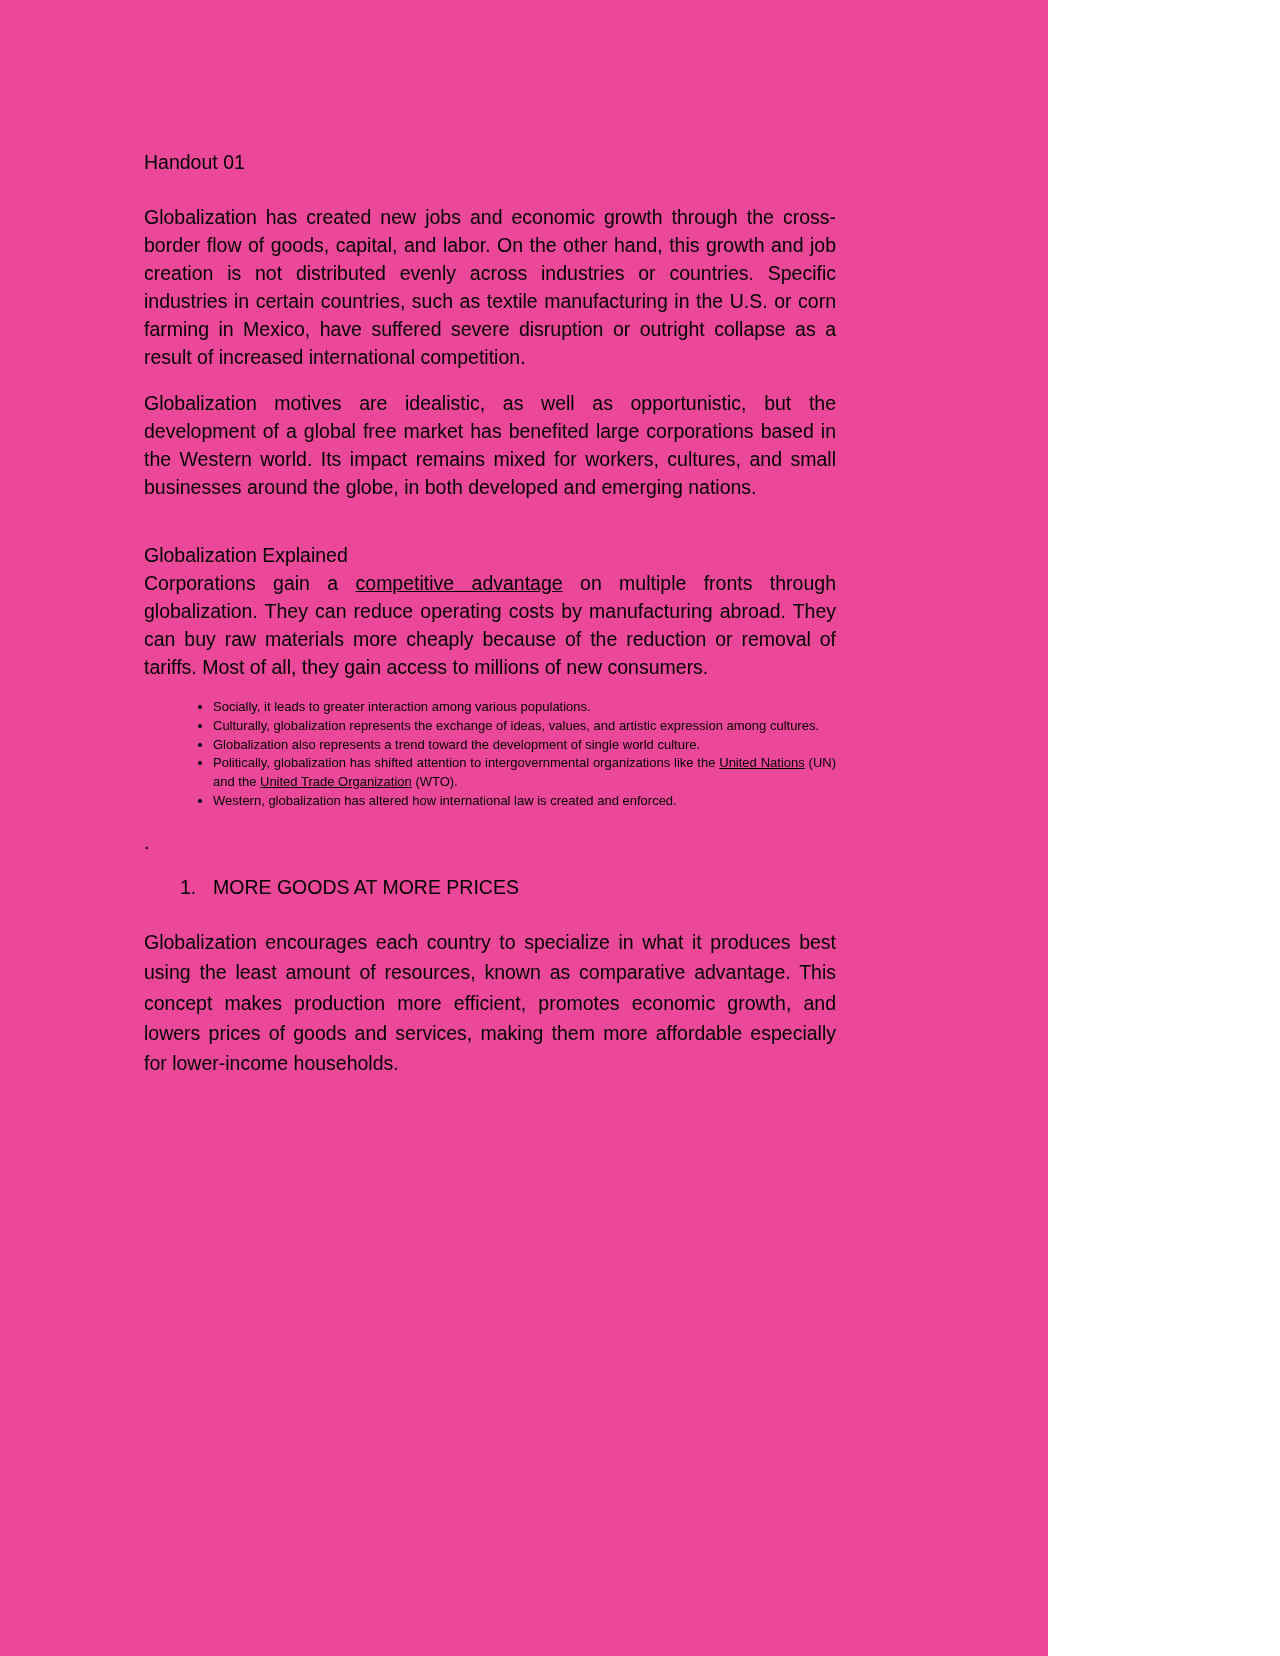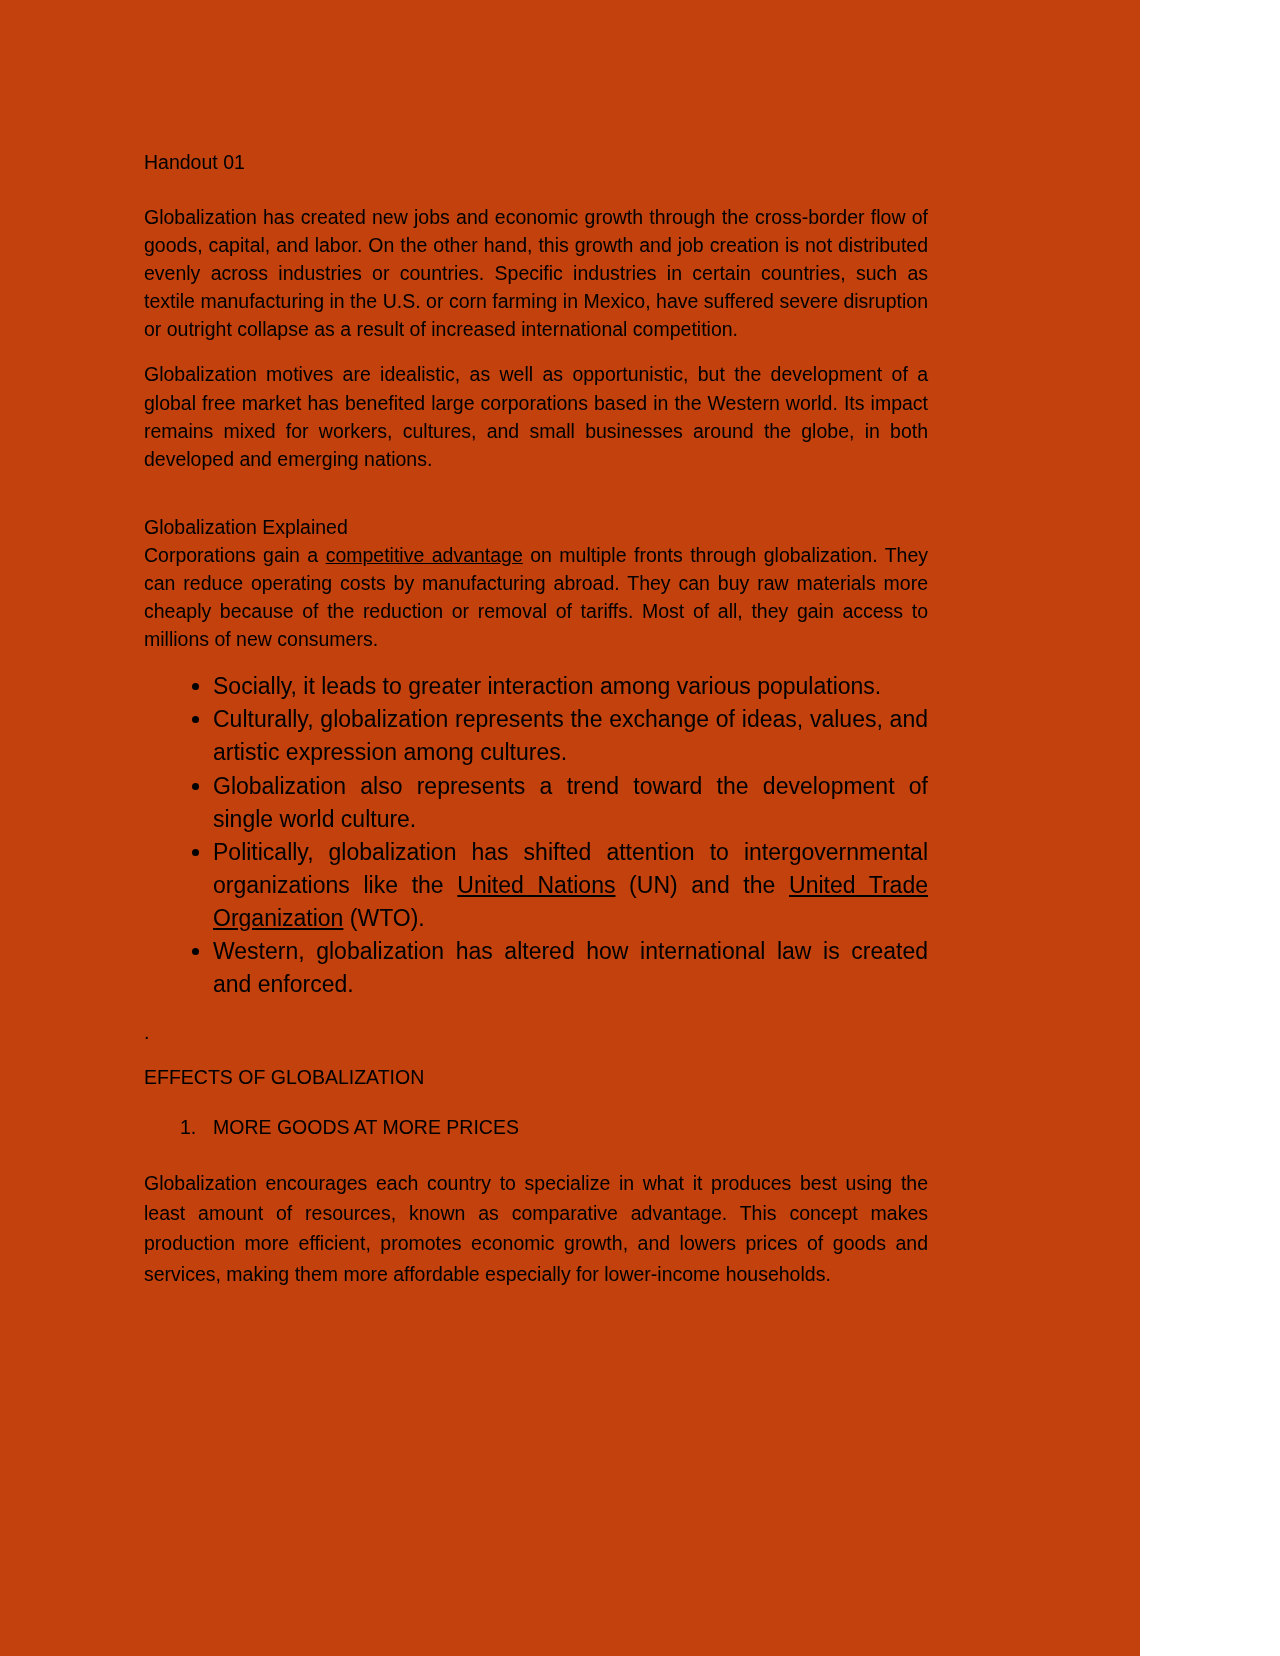--- a/index.html
+++ b/index.html
@@ -9,24 +9,24 @@
   }
   body {
     width: 1280px;
     height: 1656px;
     font-family: "Liberation Sans", sans-serif;
     color: #000000;
     overflow: hidden;
   }
   .page {
     box-sizing: border-box;
-    width: 1140px;
+    width: 1048px;
     height: 1656px;
     padding: 148px 212px 60px 144px;
-    background: #c2410c;
+    background: #ec4899;
   }
   .doc-header p {
     margin: 0;
     font-size: 19.5px;
     line-height: 1.44;
     text-align: left;
   }
   .doc-header {
     margin-bottom: 27px;
   }
@@ -39,21 +39,21 @@
   p.no-space {
     margin-bottom: 0;
     margin-top: 40px;
   }
   p.loose {
     line-height: 1.56;
   }
   ul.doc-bullets {
     margin: 0 0 17px 0;
     padding-left: 69px;
-    font-size: 23px;
+    font-size: 13px;
     line-height: 1.44;
   }
   ul.doc-bullets li {
     text-align: justify;
     padding-left: 0;
   }
   .u {
     text-decoration: underline;
   }
   .stray {
@@ -98,21 +98,20 @@
   <ul class="doc-bullets">
     <li>Socially, it leads to greater interaction among various populations.</li>
     <li>Culturally, globalization represents the exchange of ideas, values, and artistic expression among cultures.</li>
     <li>Globalization also represents a trend toward the development of single world culture.</li>
     <li><span>Politically, globalization has shifted attention to intergovernmental organizations like the </span><span class="u">United Nations</span><span> (UN) and the </span><span class="u">United Trade Organization</span><span> (WTO).</span></li>
     <li>Western, globalization has altered how international law is created and enforced.</li>
   </ul>
 
   <p class="body-para stray">.</p>
 
-  <p class="section-heading">EFFECTS OF GLOBALIZATION</p>
 
   <div class="numbered-item">
     <span class="num">1.</span>
     <span>MORE GOODS AT MORE PRICES</span>
   </div>
 
   <p class="body-para loose">Globalization encourages each country to specialize in what it produces best using the least amount of resources, known as comparative advantage. This concept makes production more efficient, promotes economic growth, and lowers prices of goods and services, making them more affordable especially for lower-income households.</p>
 
 </div>
 

